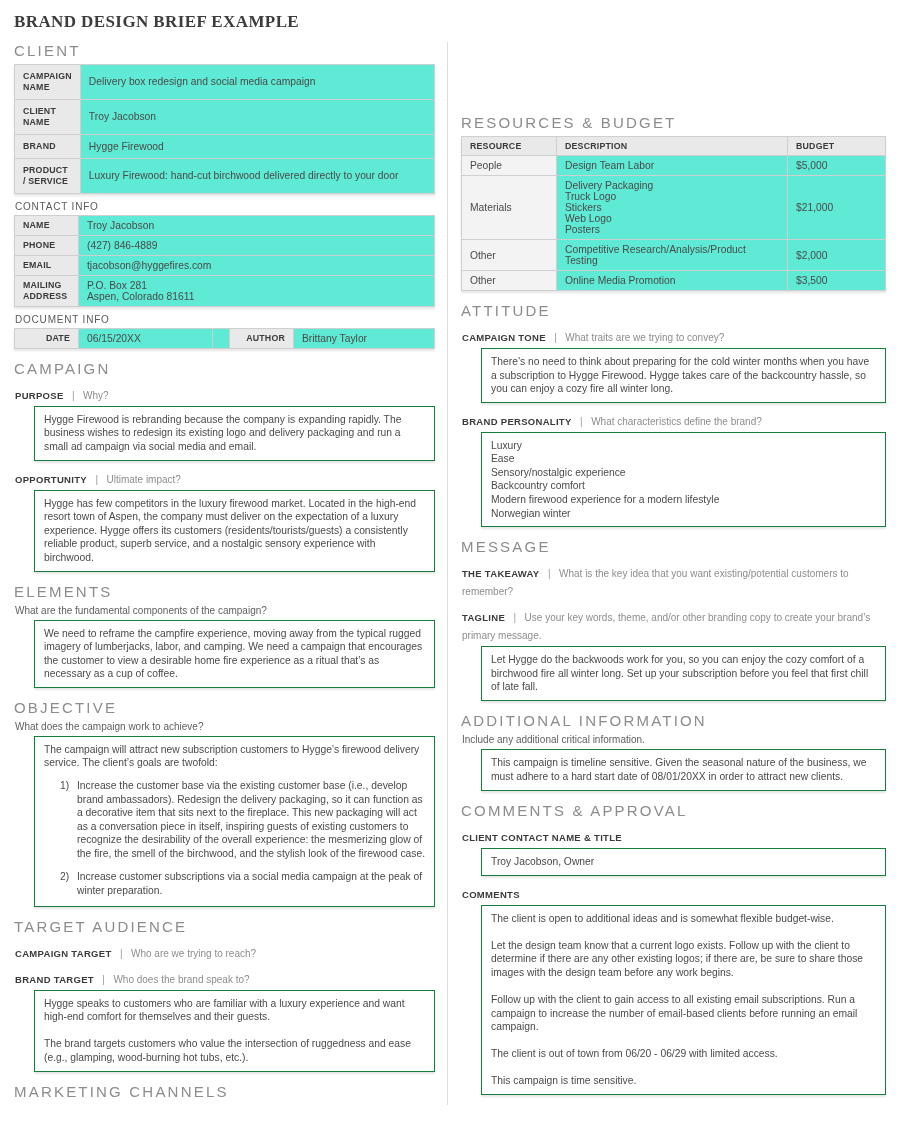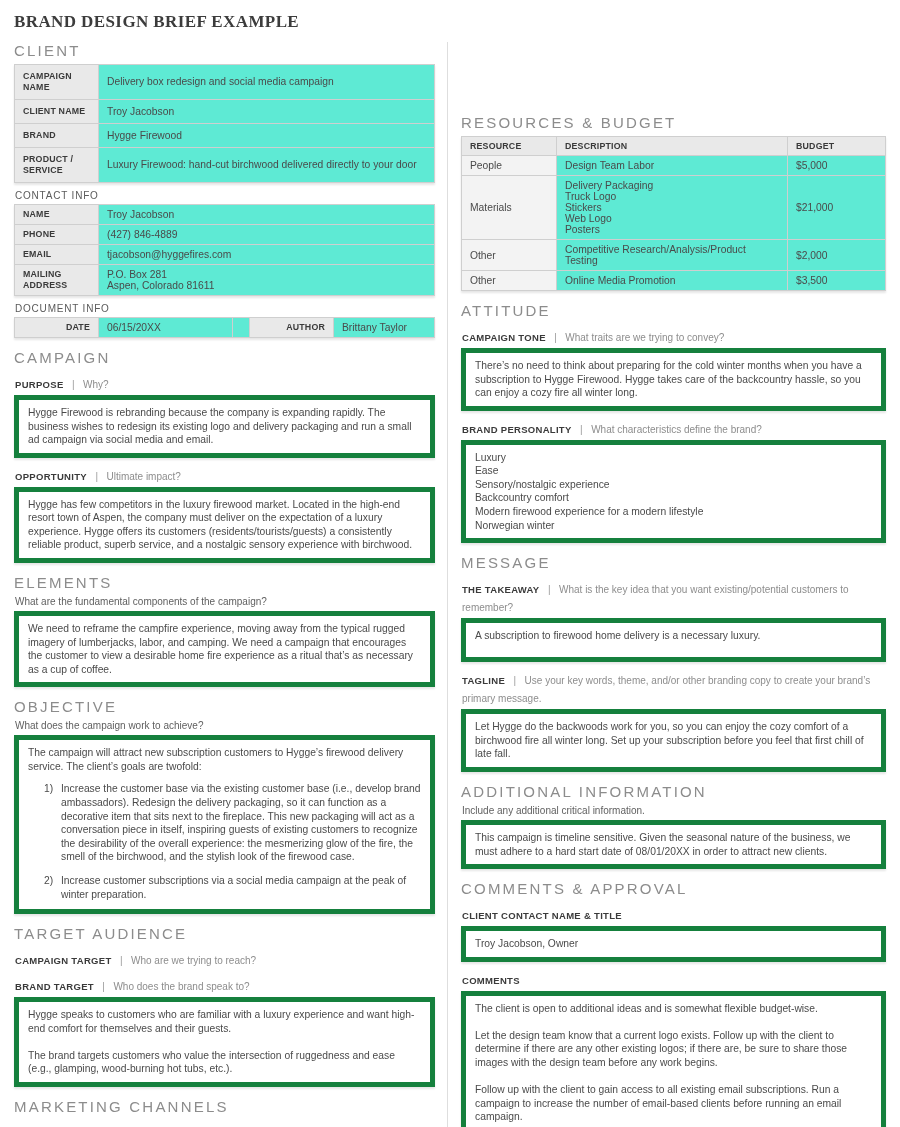--- a/index.html
+++ b/index.html
@@ -17,29 +17,29 @@
   .section:first-child { margin-top:0; }
   .section-heading { font-size:15px; font-weight:400; color:#8c8c8c; letter-spacing:2.2px; margin-bottom:5px; }
   .sub-heading { font-size:10px; color:#5a5a5a; letter-spacing:.8px; margin:7px 0 3px 1px; }
   .q-line { font-size:10px; color:#5f5f5f; margin:0 0 4px 1px; }
 
   .field-row { margin:8px 0 3px 1px; }
   .field-row .flabel { font-size:9.5px; font-weight:bold; color:#3a3a3a; letter-spacing:.3px;margin-top:18px; }
   .field-row .fsep { font-size:10px; color:#9b9b9b; margin:0 4px; }
   .field-row .fq { font-size:10px; color:#8d8d8d; }
 
-  .box { border:5px solid #15803d; background:#fff; padding:6px 9px; font-size:10.3px; line-height:1.32;
-         color:#4a4a4a; box-shadow:0 2px 2px rgba(0,0,0,.10); }
+  .box { border:1px solid #15803d; background:#fff; padding:6px 9px; font-size:10.3px; line-height:1.32;
+         color:#4a4a4a; box-shadow:0 2px 2px rgba(0,0,0,.10);margin-left:20px; }
   .pre { white-space:pre-line; }
 
   table { width:100%; border-collapse:collapse; background:#5eead4; }
   .tbl-wrap { box-shadow:0 2px 2px rgba(0,0,0,.10); }
   td,th { border:1px solid #cfcfcf; font-size:10.3px; color:#4a4a4a; padding:4px 8px; text-align:left; vertical-align:middle; }
   .k { background:#e9e9e9; font-weight:bold; font-size:8.8px; color:#3a3a3a; letter-spacing:.2px; line-height:1.25; }
-  .klabel { width:84px; }
+  .klabel { width:64px; }
   .kr { text-align:right; }
   th.hcell { background:#e9e9e9; font-weight:bold; font-size:8.8px; color:#3a3a3a; letter-spacing:.2px; }
   td.firstcol { background:#f3f3f3; }
   .client-table td { padding:6px 8px; }
   .doc-spacer { width:16px; }
 
   .obj-intro { margin-bottom:9px; }
   .obj-list { list-style:none; counter-reset:obj; margin:0 0 2px 16px; }
   .obj-list li { counter-increment:obj; position:relative; padding-left:17px; margin-bottom:10px; }
   .obj-list li:last-child { margin-bottom:2px; }
@@ -249,21 +249,20 @@
 Norwegian winter</div>
       </div>
 
       <div class="section">
         <div class="section-heading">MESSAGE</div>
         <div class="field-row">
           <span class="flabel">THE TAKEAWAY</span>
           <span class="fsep">|</span>
           <span class="fq">What is the key idea that you want existing/potential customers to remember?</span>
         </div>
-        <div class="box pre minh-tk">A subscription to firewood home delivery is a necessary luxury.</div>
 
         <div class="field-row mt8">
           <span class="flabel">TAGLINE</span>
           <span class="fsep">|</span>
           <span class="fq">Use your key words, theme, and/or other branding copy to create your brand’s primary message.</span>
         </div>
         <div class="box pre minh-md">Let Hygge do the backwoods work for you, so you can enjoy the cozy comfort of a birchwood fire all winter long. Set up your subscription before you feel that first chill of late fall.</div>
       </div>
 
       <div class="section">

